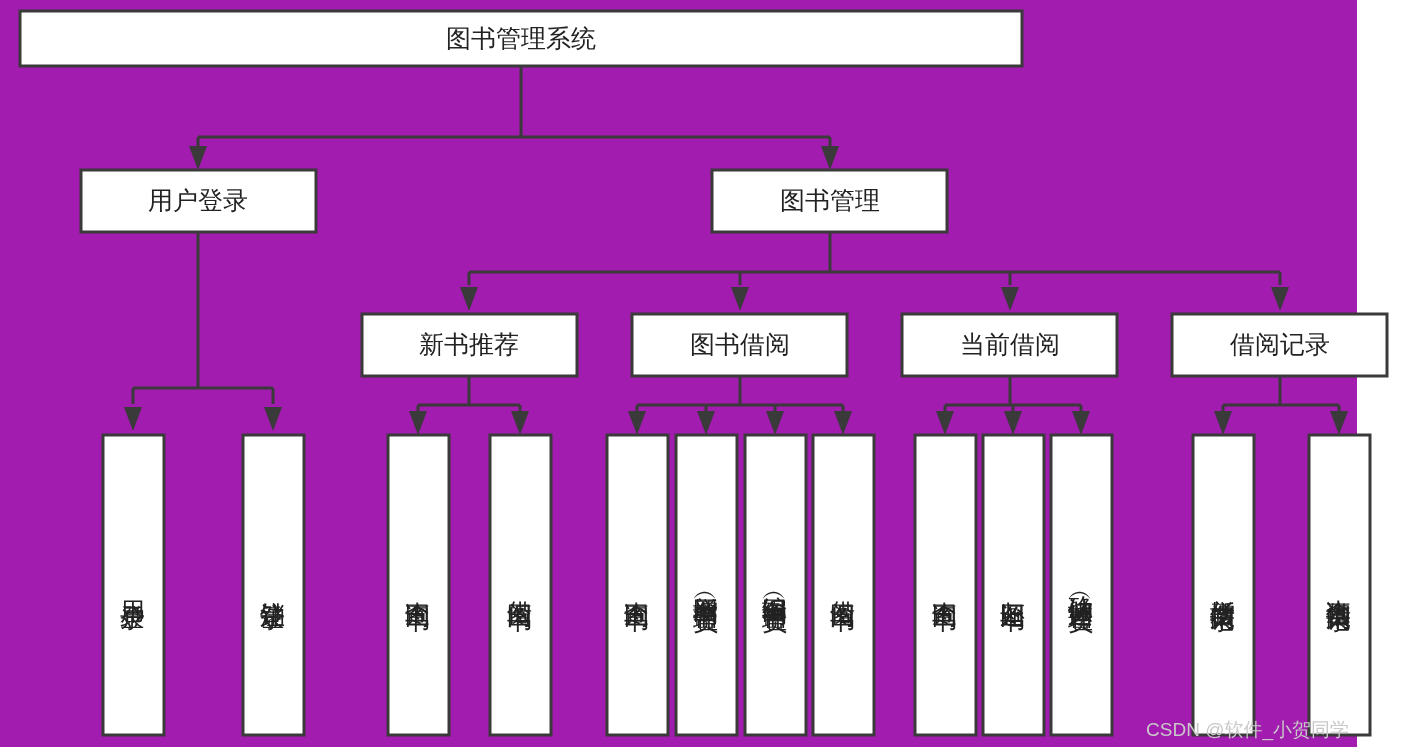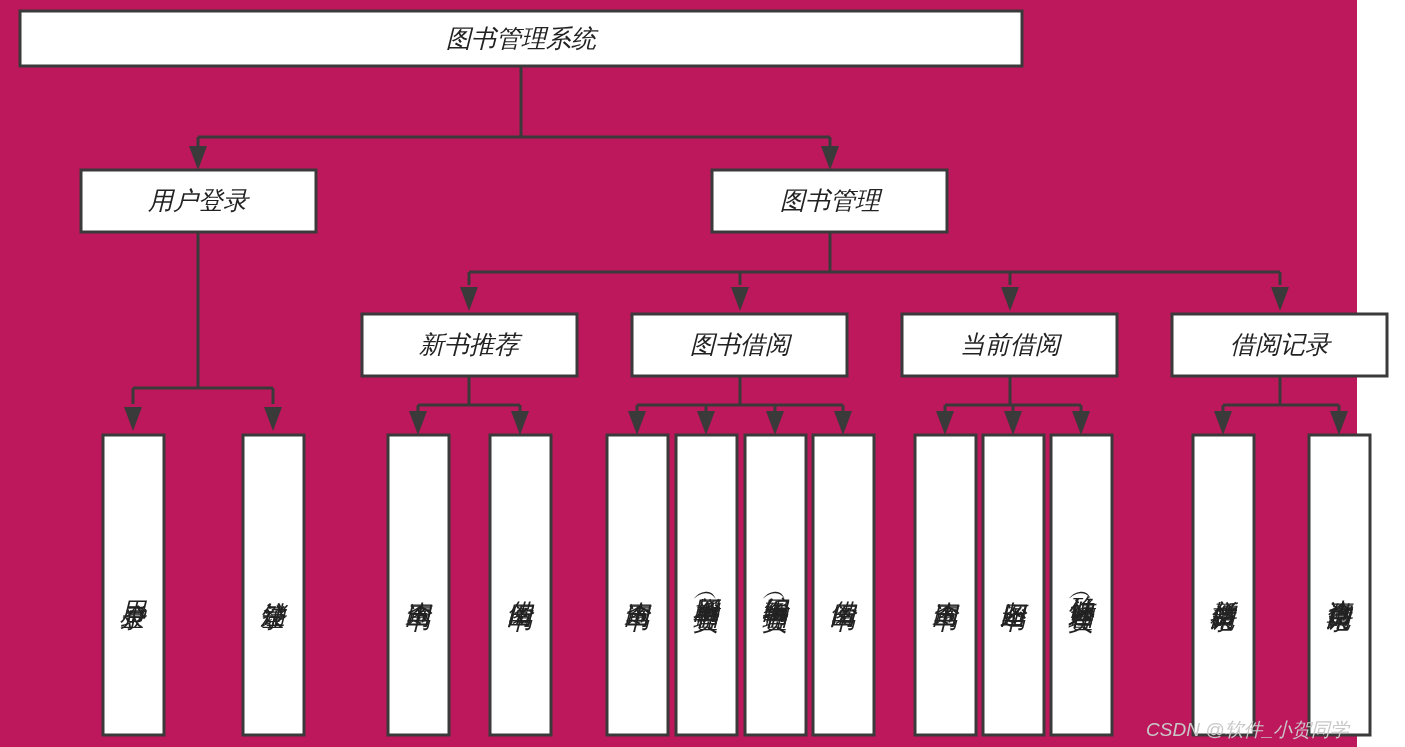--- a/index.html
+++ b/index.html
@@ -10,22 +10,21 @@
   body {
     width: 1405px;
     height: 747px;
     font-family: "Liberation Sans", "DejaVu Sans", sans-serif;
     overflow: hidden;
   }
   #diagram-root {
     position: relative;
     width: 1357px;
     height: 747px;
-    background: #be185d;
-    font-style: italic;
+    background: #a21caf;
   }
   svg.diagram-canvas {
     position: absolute;
     top: 0;
     left: 0;
     width: 1405px;
     height: 747px;
     display: block;
   }
   .node-box {

